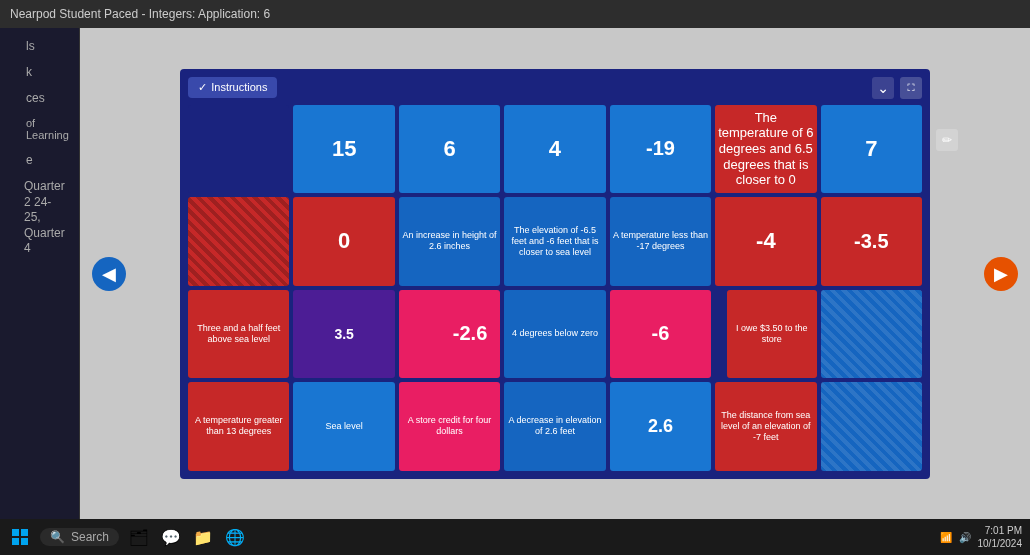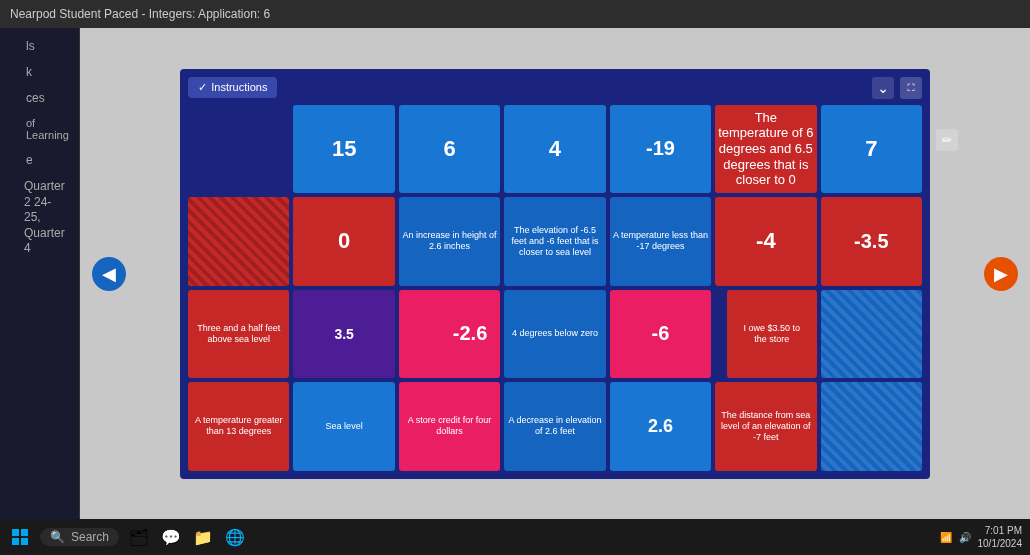--- a/index.html
+++ b/index.html
@@ -117,21 +117,21 @@
         </div>
         <div style="background:#e91e63; border-radius:3px; display:flex; align-items:center; justify-content:center; color:white; font-size:20px; font-weight:bold;padding-left:41px;">
           <span>-2.6</span>
         </div>
         <div style="background:#1565c0; border-radius:3px; display:flex; align-items:center; justify-content:center; color:white; font-size:9px; text-align:center; padding:3px; line-height:1.2;">
           <span>4 degrees below zero</span>
         </div>
         <div style="background:#e91e63; border-radius:3px; display:flex; align-items:center; justify-content:center; color:white; font-size:20px; font-weight:bold;">
           <span>-6</span>
         </div>
-        <div style="background:#c62828; border-radius:3px; display:flex; align-items:center; justify-content:center; color:white; font-size:9px; text-align:center; padding:10px; line-height:1.2;margin-left:12px;">
+        <div style="background:#c62828; border-radius:3px; display:flex; align-items:center; justify-content:center; color:white; font-size:9px; text-align:center; padding:3px; line-height:1.2;margin-left:12px;">
           <span>I owe $3.50 to the store</span>
         </div>
         <div style="background:#1565c0; border-radius:3px; background-image: repeating-linear-gradient(45deg, transparent, transparent 4px, rgba(255,255,255,0.1) 4px, rgba(255,255,255,0.1) 8px);"></div>
 
         <div style="background:#c62828; border-radius:3px; display:flex; align-items:center; justify-content:center; color:white; font-size:9px; text-align:center; padding:3px; line-height:1.2;">
           <span>A temperature greater than 13 degrees</span>
         </div>
         <div style="background:#1976d2; border-radius:3px; display:flex; align-items:center; justify-content:center; color:white; font-size:9px; text-align:center; padding:17px; line-height:1.2;">
           <span>Sea level</span>
         </div>

